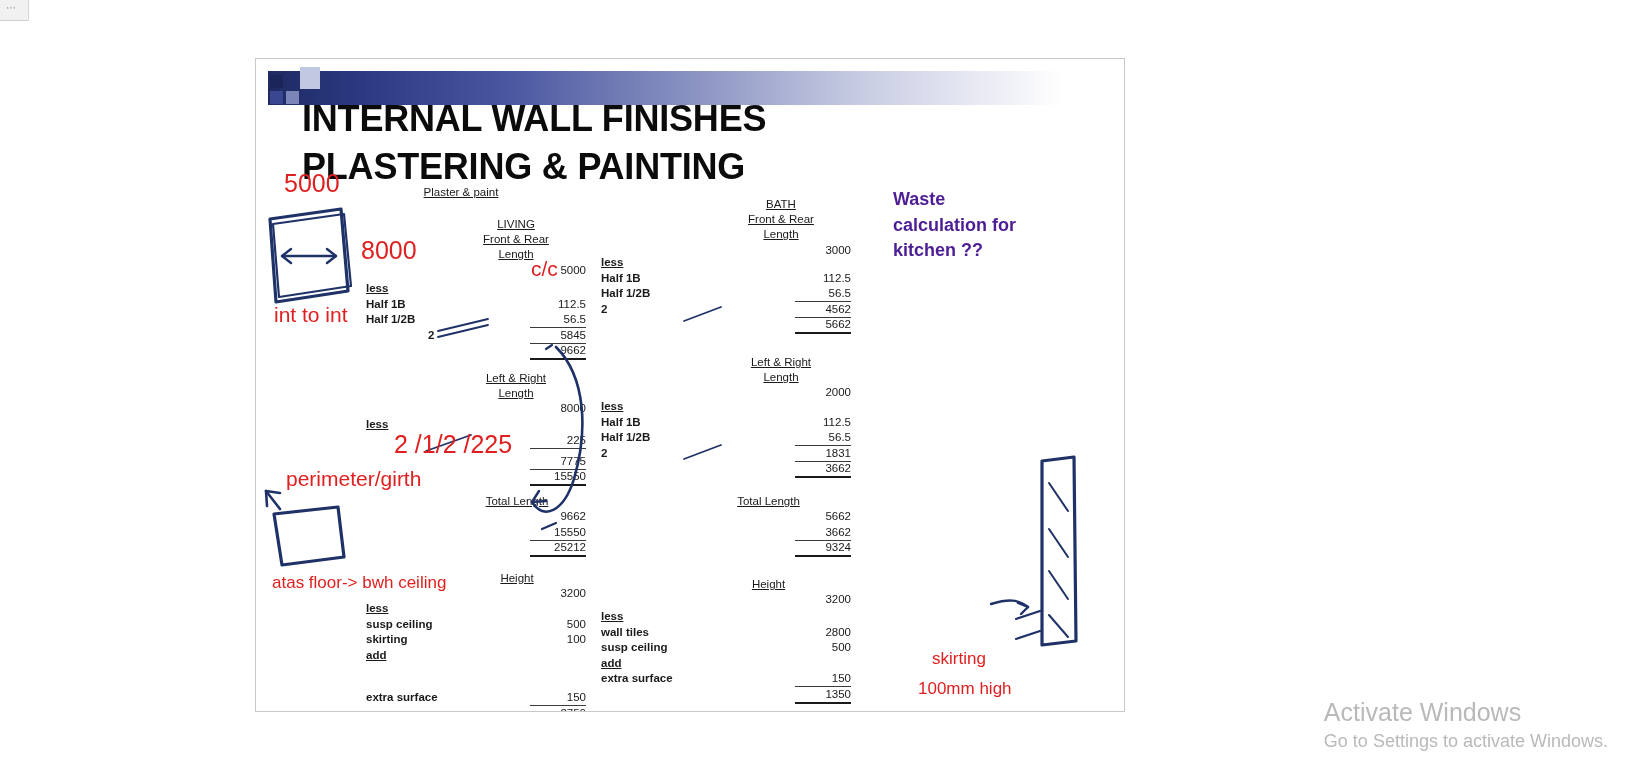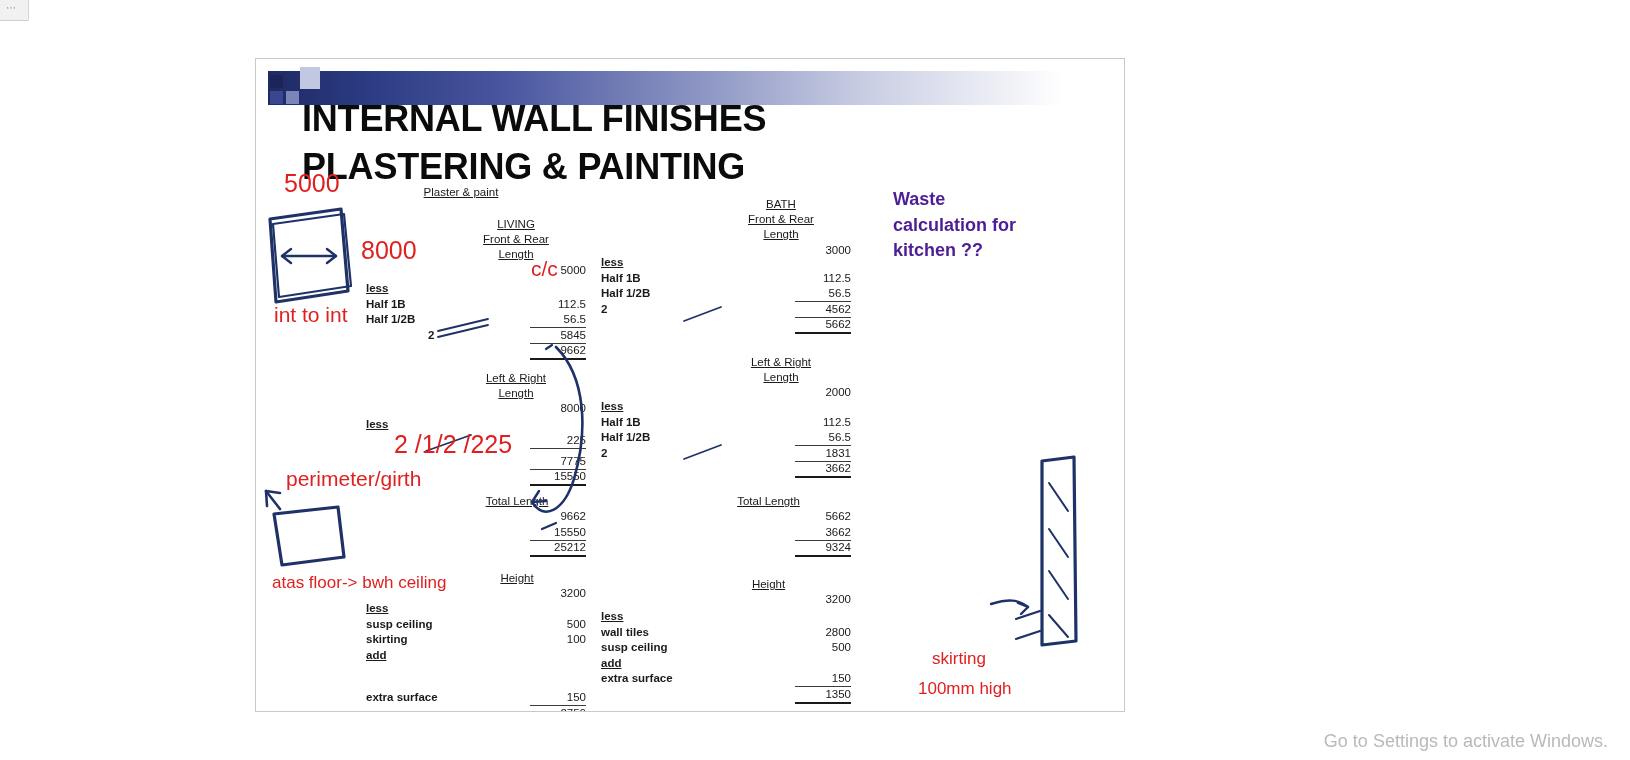--- a/index.html
+++ b/index.html
@@ -408,14 +408,15 @@
   <div class="ink ink-md" style="left:18px; top:244px;">int to int</div>
   <div class="ink ink-md" style="left:275px; top:198px;">c/c</div>
   <div class="ink ink-lg" style="left:90px; top:371px;margin-left:48px;">2 /1/2 /225</div>
   <div class="ink ink-md" style="left:30px; top:408px;">perimeter/girth</div>
   <div class="ink ink-sm" style="left:16px; top:514px;">atas floor-&gt; bwh ceiling</div>
   <div class="ink ink-sm" style="left:676px; top:590px;">skirting</div>
   <div class="ink ink-sm" style="left:662px; top:620px;">100mm high</div>
 </div>
 
 <div id="watermark">
+  <div class="wm-1">Activate Windows</div>
   <div class="wm-2">Go to Settings to activate Windows.</div>
 </div>
 
 </body></html>

